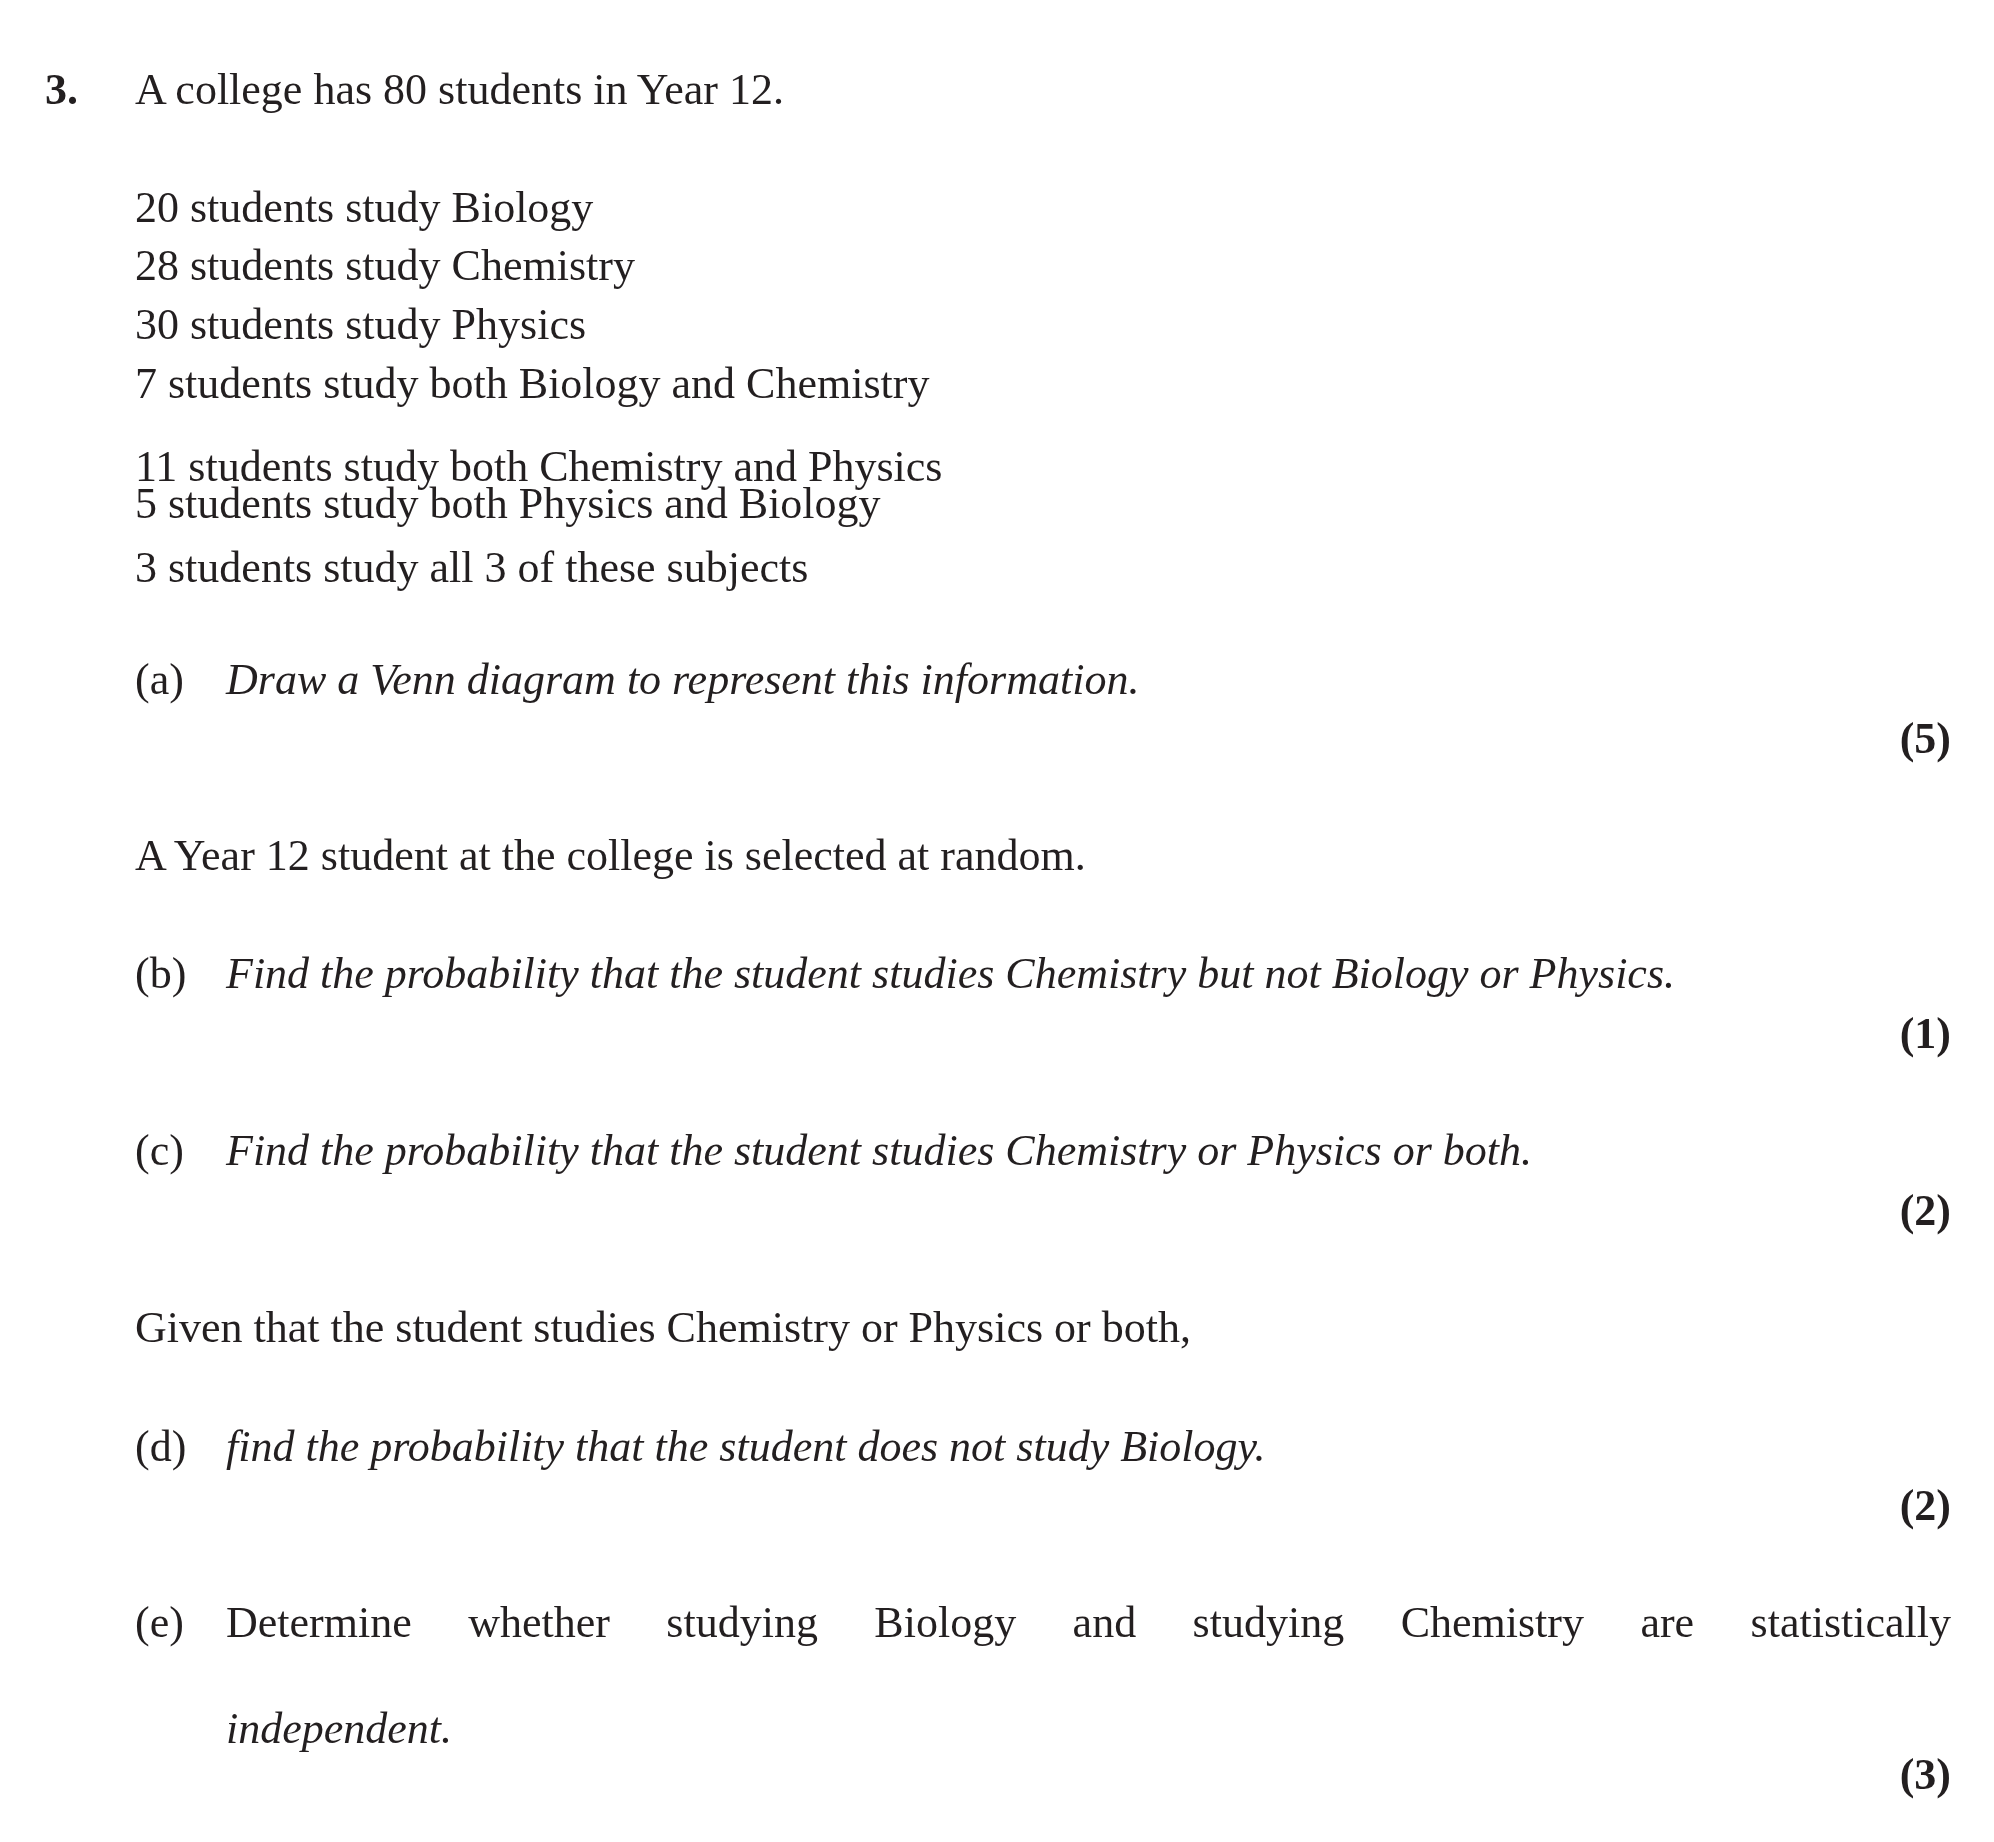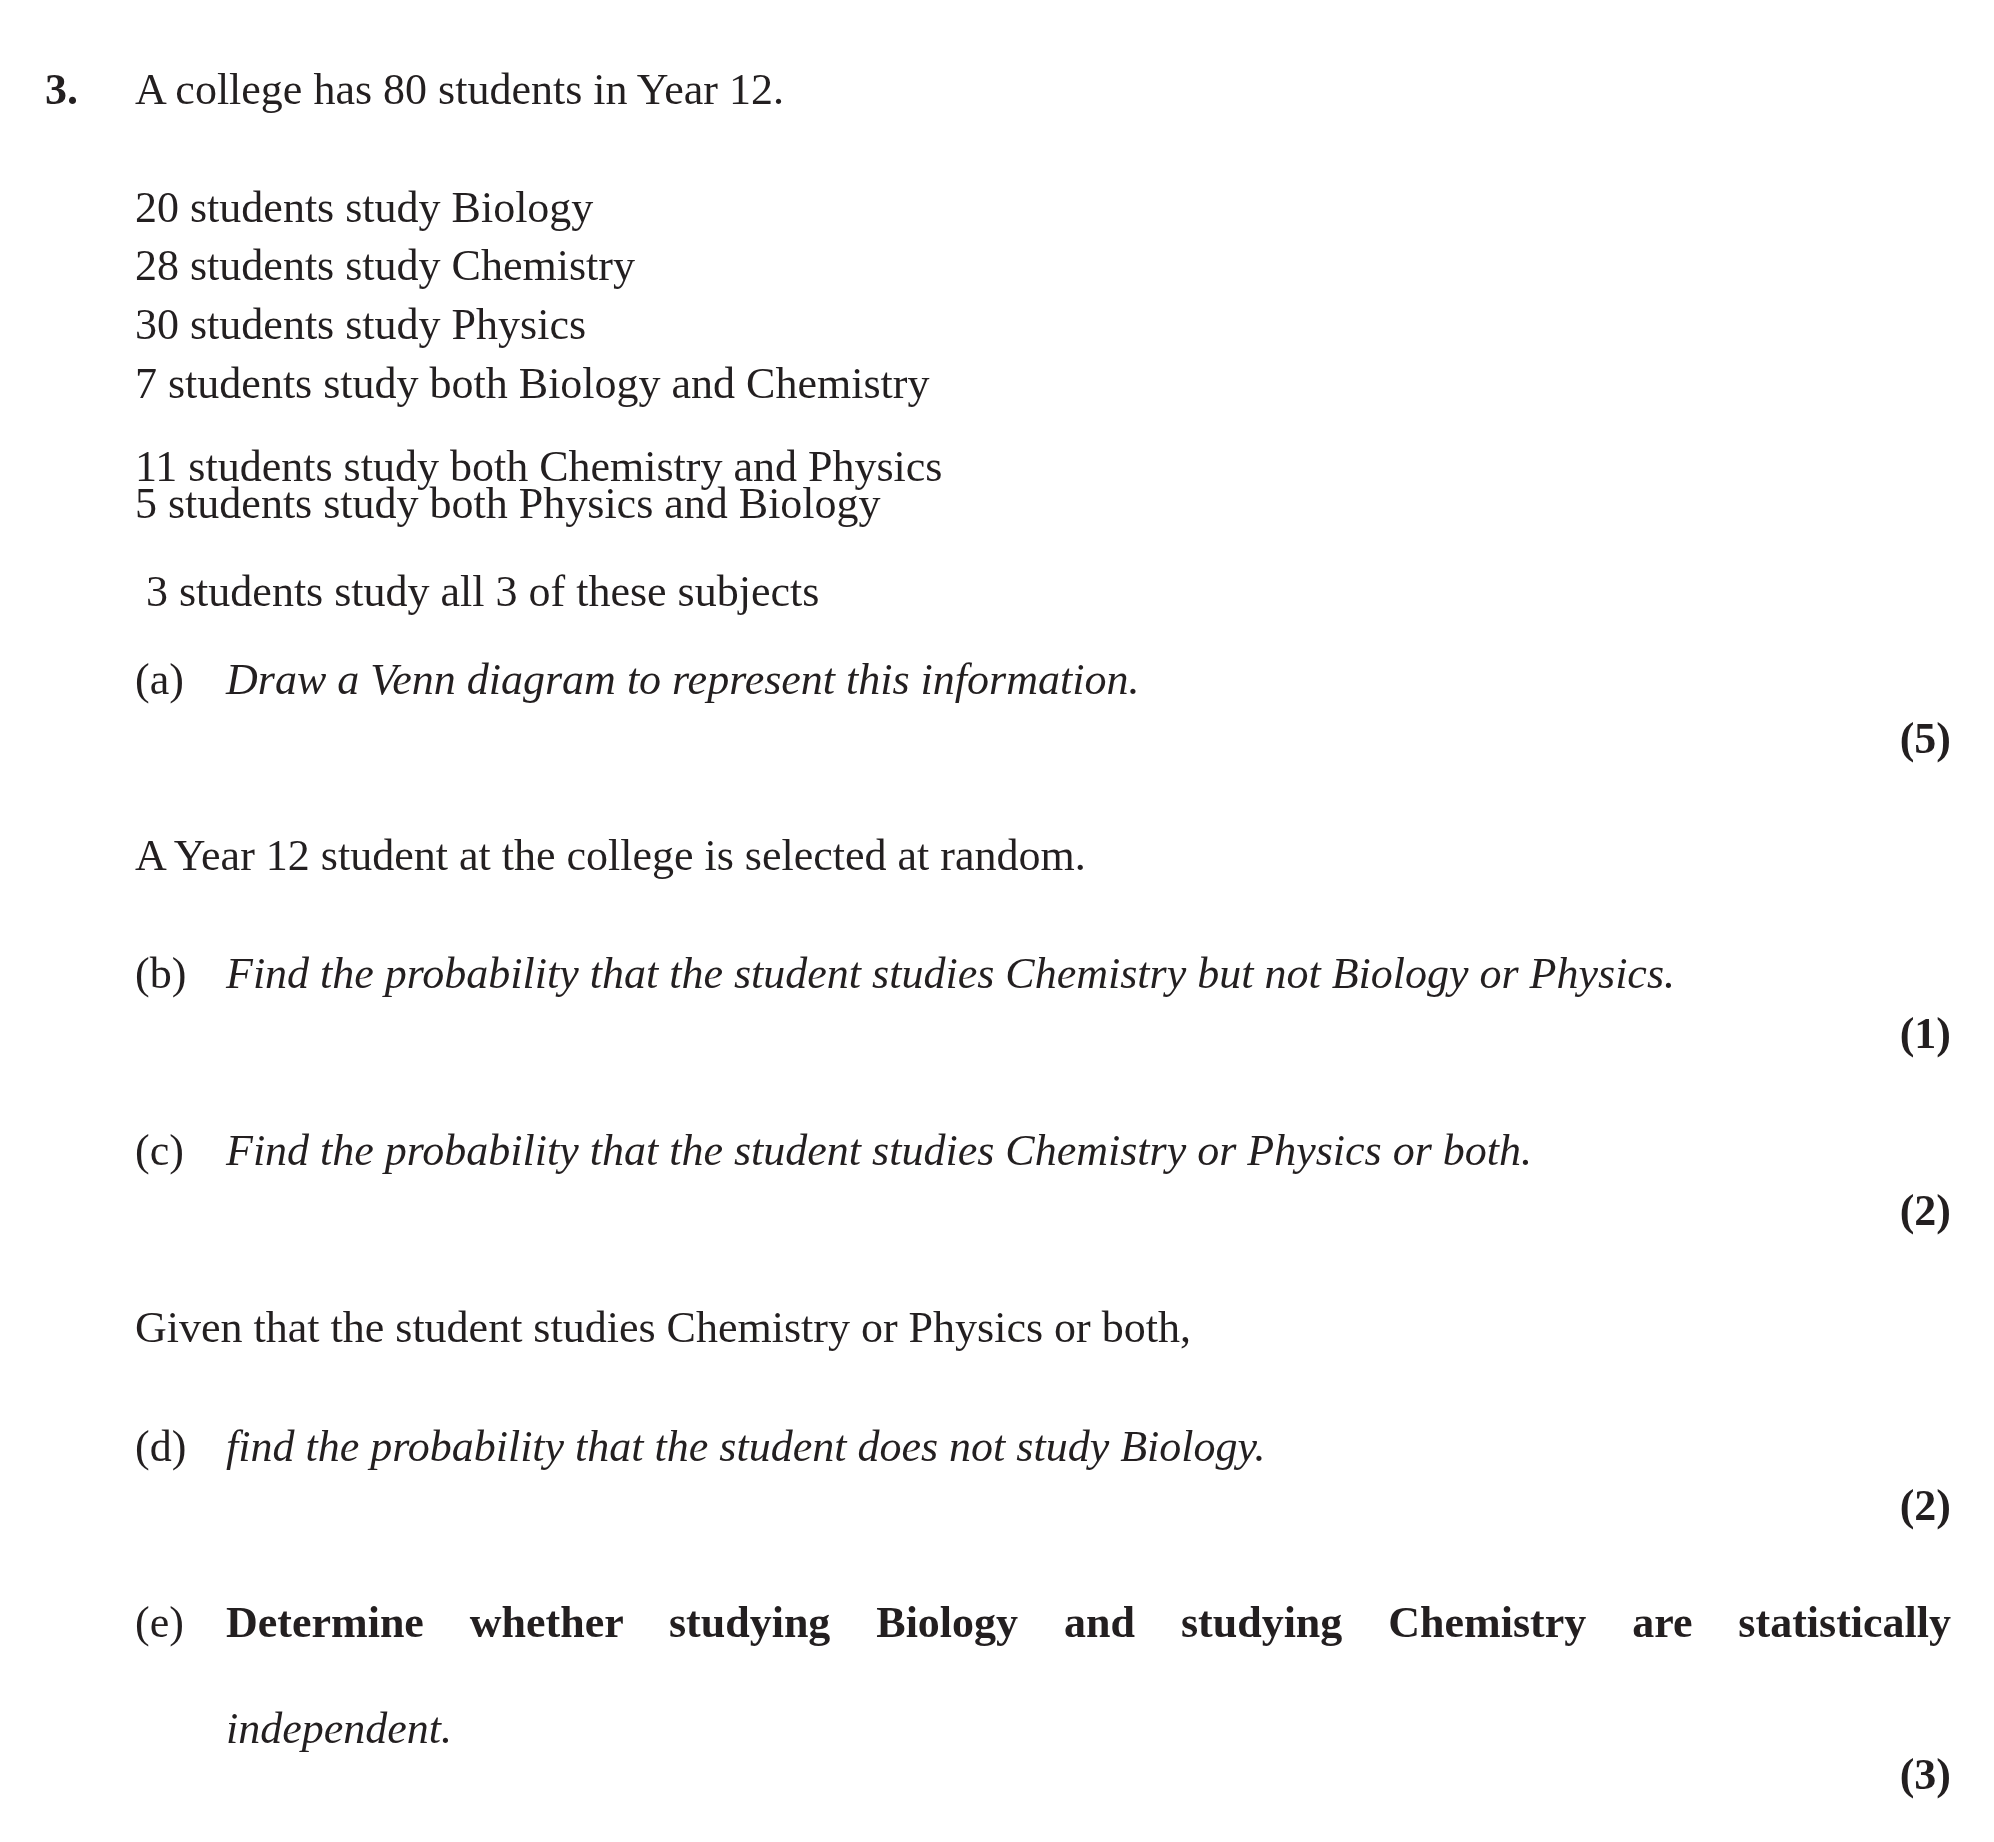--- a/index.html
+++ b/index.html
@@ -8,37 +8,37 @@
     font-family: "Liberation Serif", "DejaVu Serif", serif;
     color: #231f20;
     font-size: 44px;
   }
   .line { position: absolute; white-space: nowrap; line-height: 1; }
   .qnum { font-weight: bold; left: 45px; }
   .body { left: 135px; }
   .label { left: 135px; }
   .subtext { left: 226px; font-style: italic; }
   .mark { font-weight: bold; right: 44px; text-align: right; }
-  .justify { left: 226px; width: 1725px; text-align: justify; text-align-last: justify; white-space: normal; font-weight: bold; }
+  .justify { left: 226px; width: 1725px; text-align: justify; text-align-last: justify; white-space: normal; }
 </style>
 </head>
 <body>
 
 <div>
   <div class="line qnum" style="top:68px;">3.</div>
   <div class="line body" style="top:68px;">A college has 80 students in Year 12.</div>
 
   <div>
     <div class="line body" style="top:186px;">20 students study Biology</div>
     <div class="line body" style="top:244px;">28 students study Chemistry</div>
     <div class="line body" style="top:303px;">30 students study Physics</div>
     <div class="line body" style="top:362px;">7 students study both Biology and Chemistry</div>
     <div class="line body" style="top:421px;margin-top:24px;">11 students study both Chemistry and Physics</div>
     <div class="line body" style="top:482px;">5 students study both Physics and Biology</div>
-    <div class="line body" style="top:570px;margin-left:11px;">3 students study all 3 of these subjects</div>
+    <div class="line body" style="top:546px;">3 students study all 3 of these subjects</div>
   </div>
 
   <div>
     <div class="line label" style="top:658px;">(a)</div>
     <div class="line subtext" style="top:658px;">Draw a Venn diagram to represent this information.</div>
     <div class="line mark" style="top:717px;">(5)</div>
   </div>
 
   <div class="line body" style="top:834px;">A Year 12 student at the college is selected at random.</div>
 

